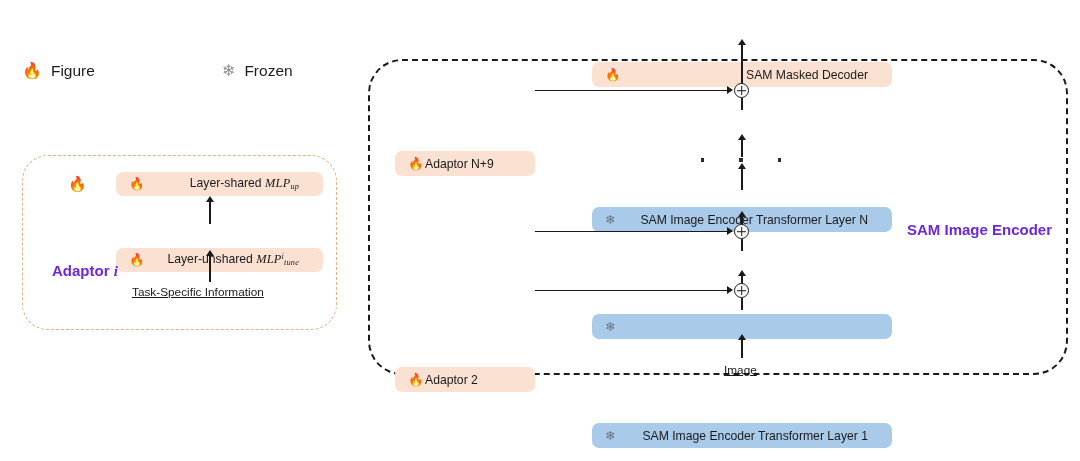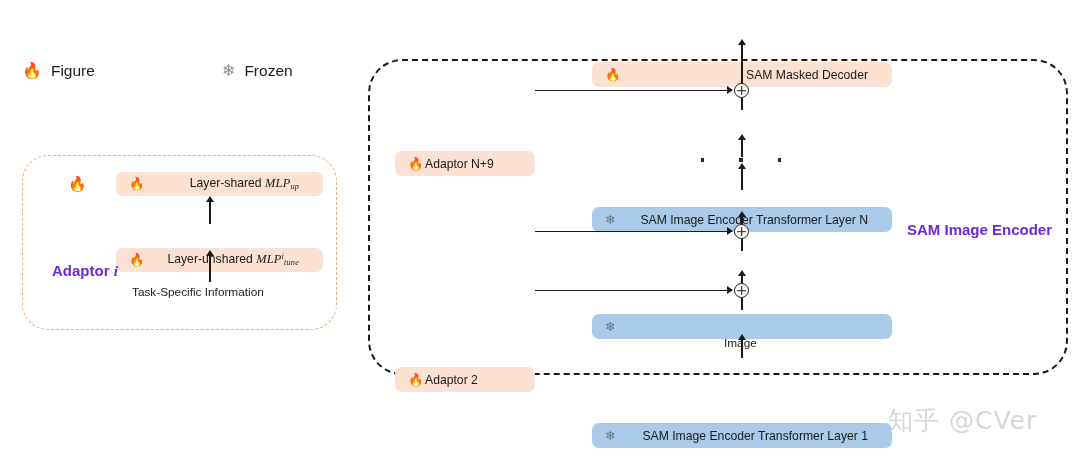--- a/index.html
+++ b/index.html
@@ -85,20 +85,21 @@
     font-size: 8.2px;
   }
   .math sub { vertical-align: -0.28em; }
   .math sup { vertical-align: 0.52em; }
 
   
   .plain-label {
     font-size: 11.8px;
     color: #1a1a1a;
     white-space: nowrap;
+    text-decoration: underline;
   }
   .bold-label {
     font-weight: bold;
     font-size: 15px;
     color: #6d28d9;
     white-space: nowrap;
   }
   .bold-label .it { font-style: italic; font-family: "Liberation Serif", serif; }
 
   
@@ -267,18 +268,17 @@
 
   <div class="abs hline" style="left:535px; top:289.8px; width:197px;"></div>
   <div class="abs arrow-right" style="left:727px; top:286.4px;"></div>
   <div class="abs plus-node" style="left:734px; top:283.2px;"></div>
 
   <div class="abs vline" style="left:741.2px; top:298px; height:12px;"></div>
 
   <div class="abs vline" style="left:741.2px; top:340px; height:18px;"></div>
   <div class="abs arrow-up" style="left:737.8px; top:334px;"></div>
 
-  <div class="abs plain-label" style="left:724px; top:336px;">Image</div>
-
-
-  <div class="abs watermark" style="left:888px; top:404px;">知乎 @CVer</div>
+  <div class="abs plain-label" style="left:724px; top:363px;">Image</div>
+
+
 
 </div>
 
 </body></html>

